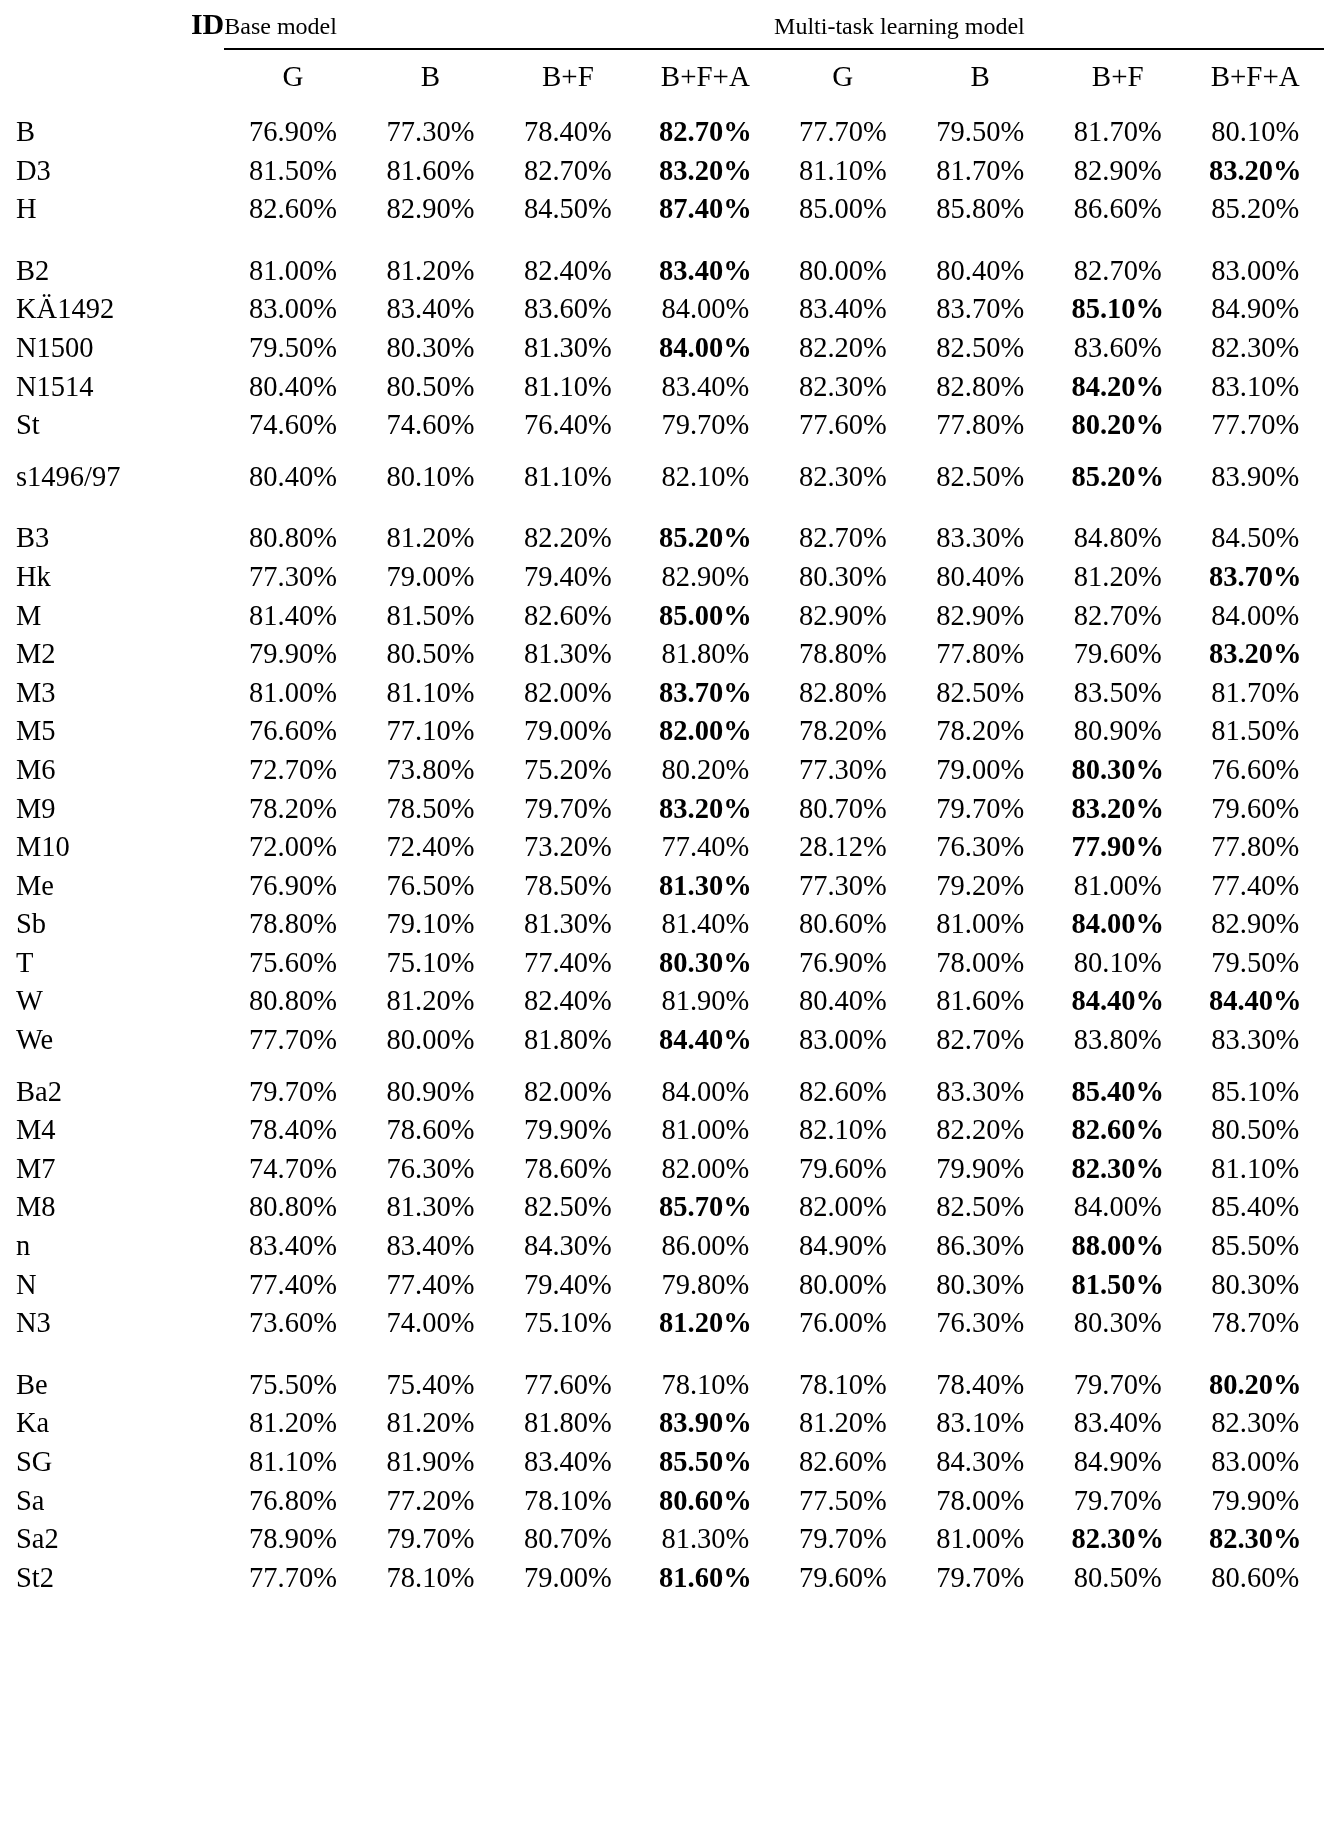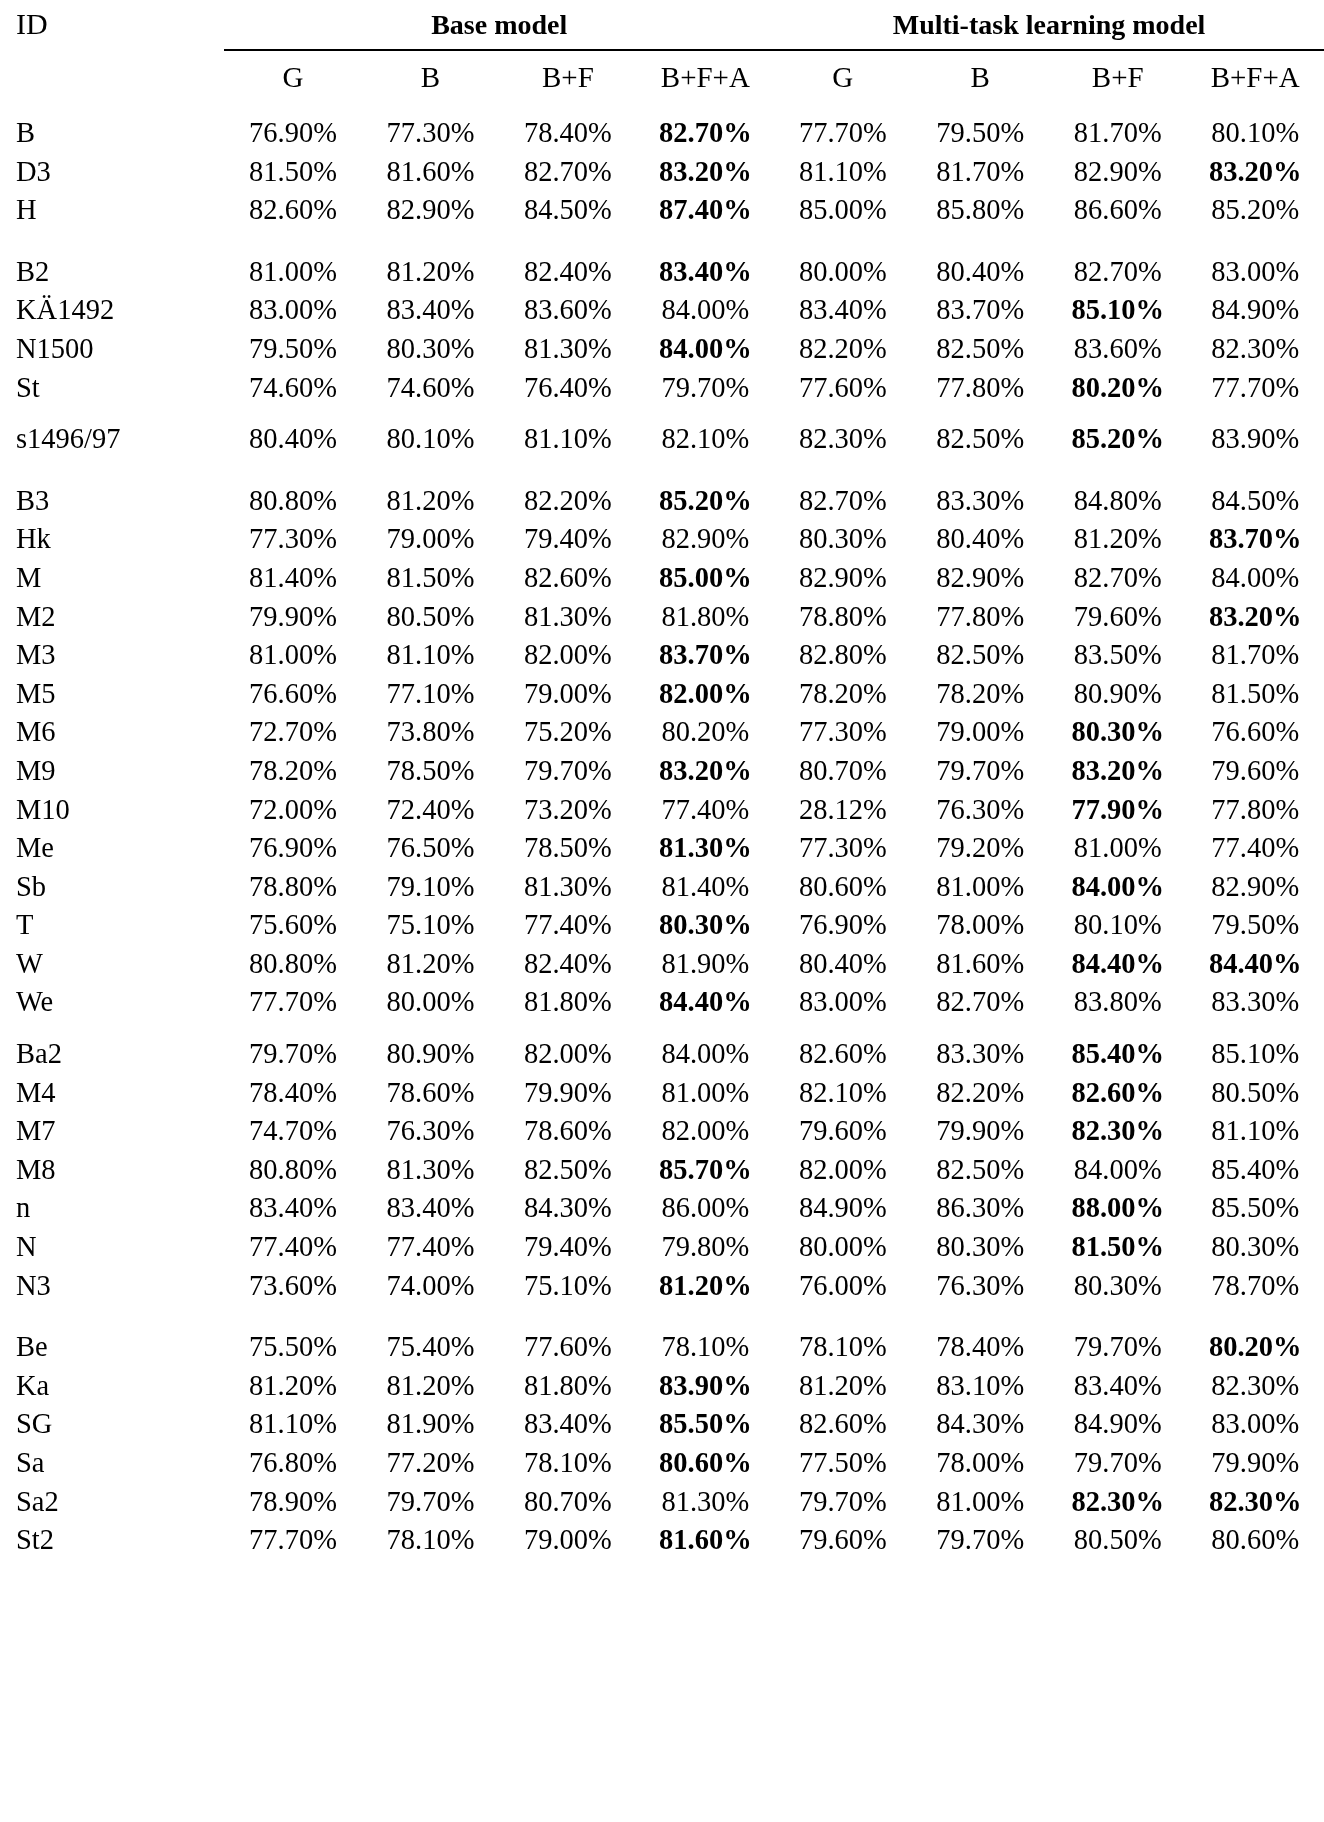--- a/index.html
+++ b/index.html
@@ -70,36 +70,36 @@
   }
 
   
   tr.cmid-row td { height: 0; font-size:0; line-height:0; padding:0; }
   tr.cmid-row td.cmid {
     border-bottom: 2.2px solid #000;
   }
 
   
   .grouphead {
-    font-weight: bold;
-    text-align: center;
-    font-size: 28px;
+    font-weight: normal;
+    text-align: left;
+    font-size: 24px;
     padding-bottom: 10px !important;
     padding-top: 9px !important;
   }
   .colhead {
     text-align: center;
     font-size: 29px;
     padding-top: 12px !important;
     padding-bottom: 14px !important;
   }
   .idhead {
-    font-weight: normal;
+    font-weight: bold;
     font-size: 30px;
-    text-align: left;
+    text-align: right;
     padding-left: 16px !important;
     padding-top: 9px !important;
   }
 
   
   tr.datarow td {
     height: 38.6px;
   }
   td.idcell {
     text-align: left;
@@ -219,20 +219,31 @@
           <td class="idcell">N1500</td>
           <td class="num">79.50%</td>
           <td class="num">80.30%</td>
           <td class="num">81.30%</td>
           <td class="num"><b>84.00%</b></td>
           <td class="num">82.20%</td>
           <td class="num">82.50%</td>
           <td class="num">83.60%</td>
           <td class="num">82.30%</td>
         </tr>
+        <tr class="datarow">
+          <td class="idcell">N1514</td>
+          <td class="num">80.40%</td>
+          <td class="num">80.50%</td>
+          <td class="num">81.10%</td>
+          <td class="num">83.40%</td>
+          <td class="num">82.30%</td>
+          <td class="num">82.80%</td>
+          <td class="num"><b>84.20%</b></td>
+          <td class="num">83.10%</td>
+        </tr>
         <tr class="datarow pad-bot">
           <td class="idcell">St</td>
           <td class="num">74.60%</td>
           <td class="num">74.60%</td>
           <td class="num">76.40%</td>
           <td class="num">79.70%</td>
           <td class="num">77.60%</td>
           <td class="num">77.80%</td>
           <td class="num"><b>80.20%</b></td>
           <td class="num">77.70%</td>

